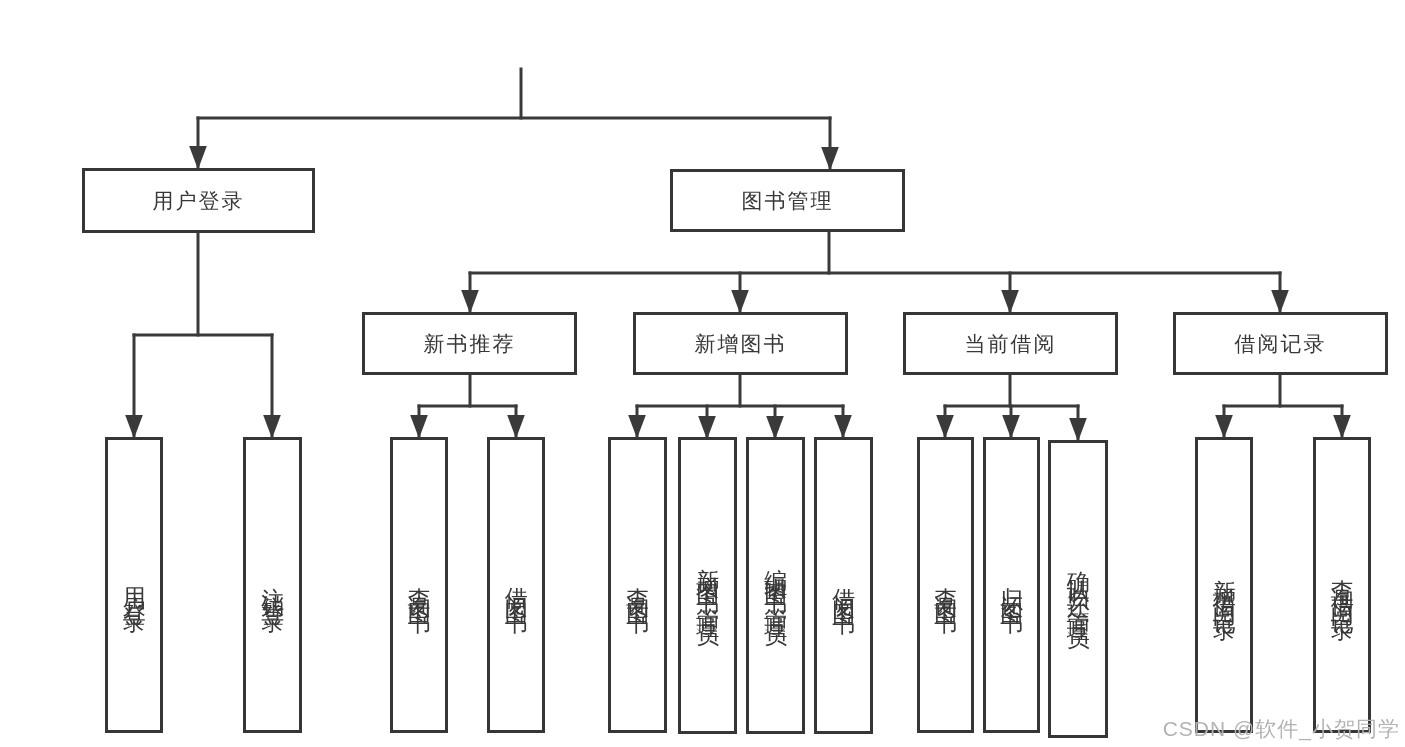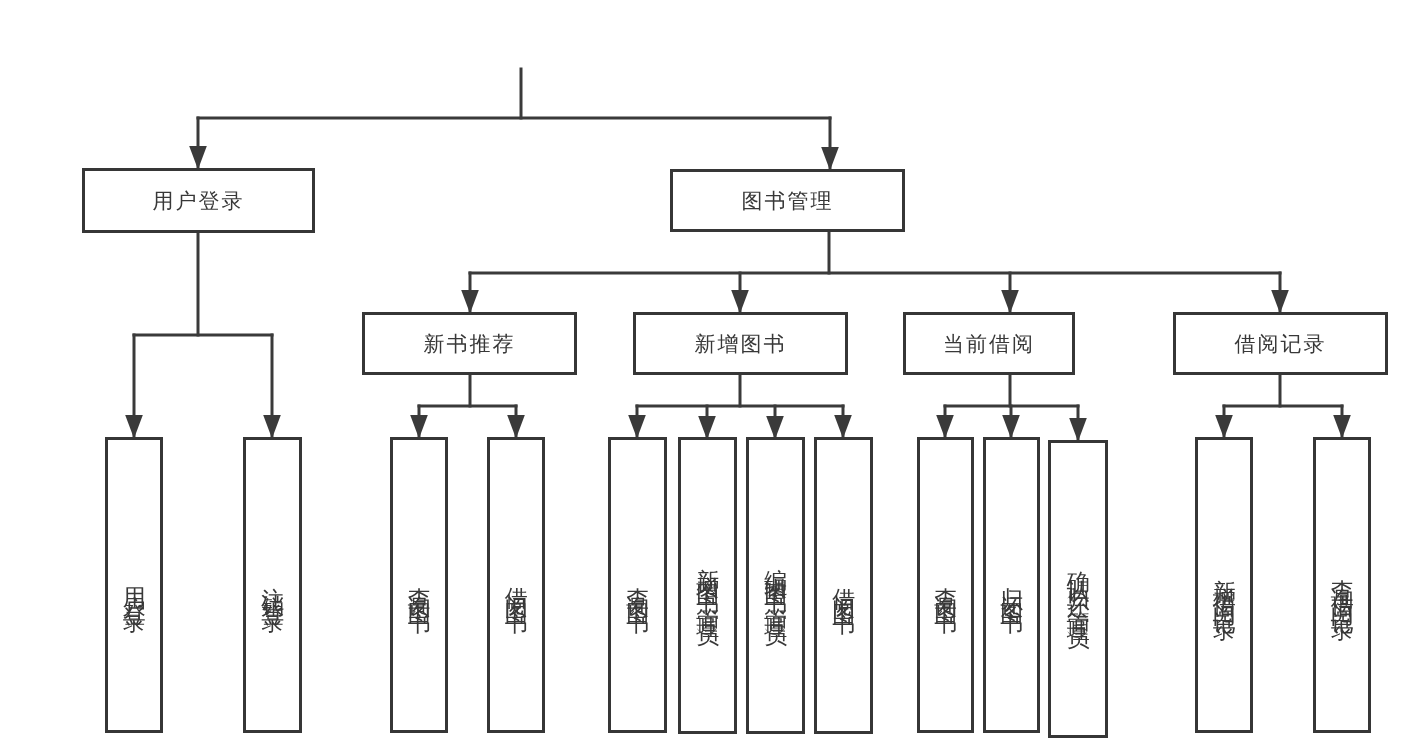--- a/index.html
+++ b/index.html
@@ -133,21 +133,21 @@
   <div class="node h" style="left:670px; top:169px; width:235px; height:63px;">
     <span>图书管理</span>
   </div>
 
   <div class="node h" style="left:362px; top:312px; width:215px; height:63px;align-items:center;">
     <span>新书推荐</span>
   </div>
   <div class="node h" style="left:633px; top:312px; width:215px; height:63px;">
     <span>新增图书</span>
   </div>
-  <div class="node h" style="left:903px; top:312px; width:172px; height:63px;text-align:center;">
+  <div class="node h" style="left:903px; top:312px; width:215px; height:63px;text-align:center;">
     <span>当前借阅</span>
   </div>
   <div class="node h" style="left:1173px; top:312px; width:215px; height:63px;">
     <span>借阅记录</span>
   </div>
 
   <div class="node v" style="left:105px; top:437px; width:58px; height:296px;">
     <span>用户登录</span>
   </div>
   <div class="node v" style="left:243px; top:437px; width:59px; height:296px;">
@@ -184,14 +184,15 @@
     <span>确认归还（管理员）</span>
   </div>
 
   <div class="node v" style="left:1195px; top:437px; width:58px; height:296px;">
     <span>新增借阅记录</span>
   </div>
   <div class="node v" style="left:1313px; top:437px; width:58px; height:296px;">
     <span>查询借阅记录</span>
   </div>
 
+  <div class="watermark">CSDN @软件_小贺同学</div>
 
 </div>
 
 </body></html>

